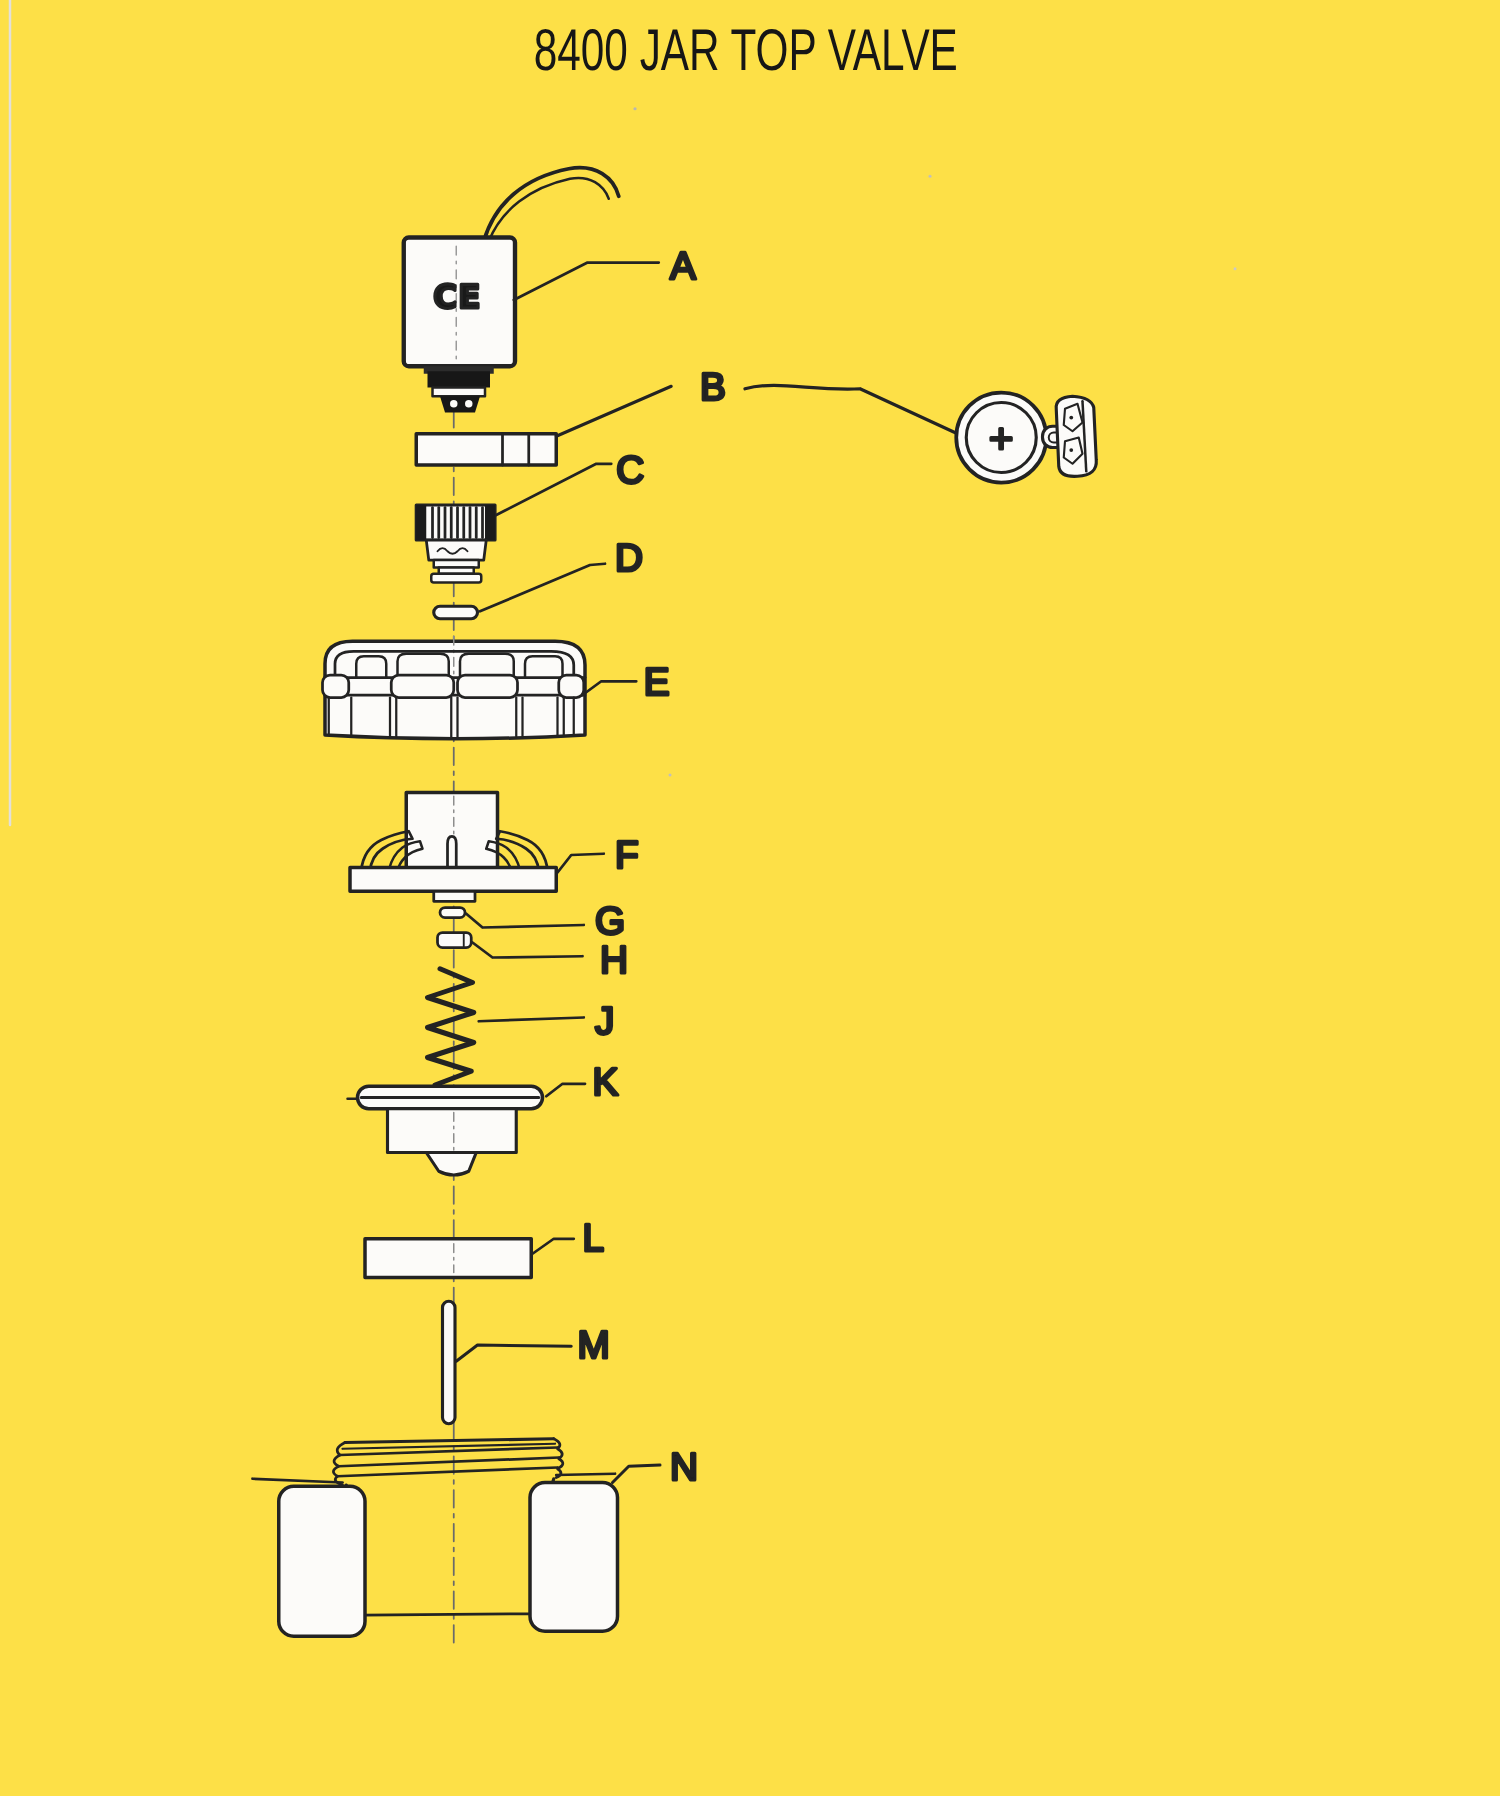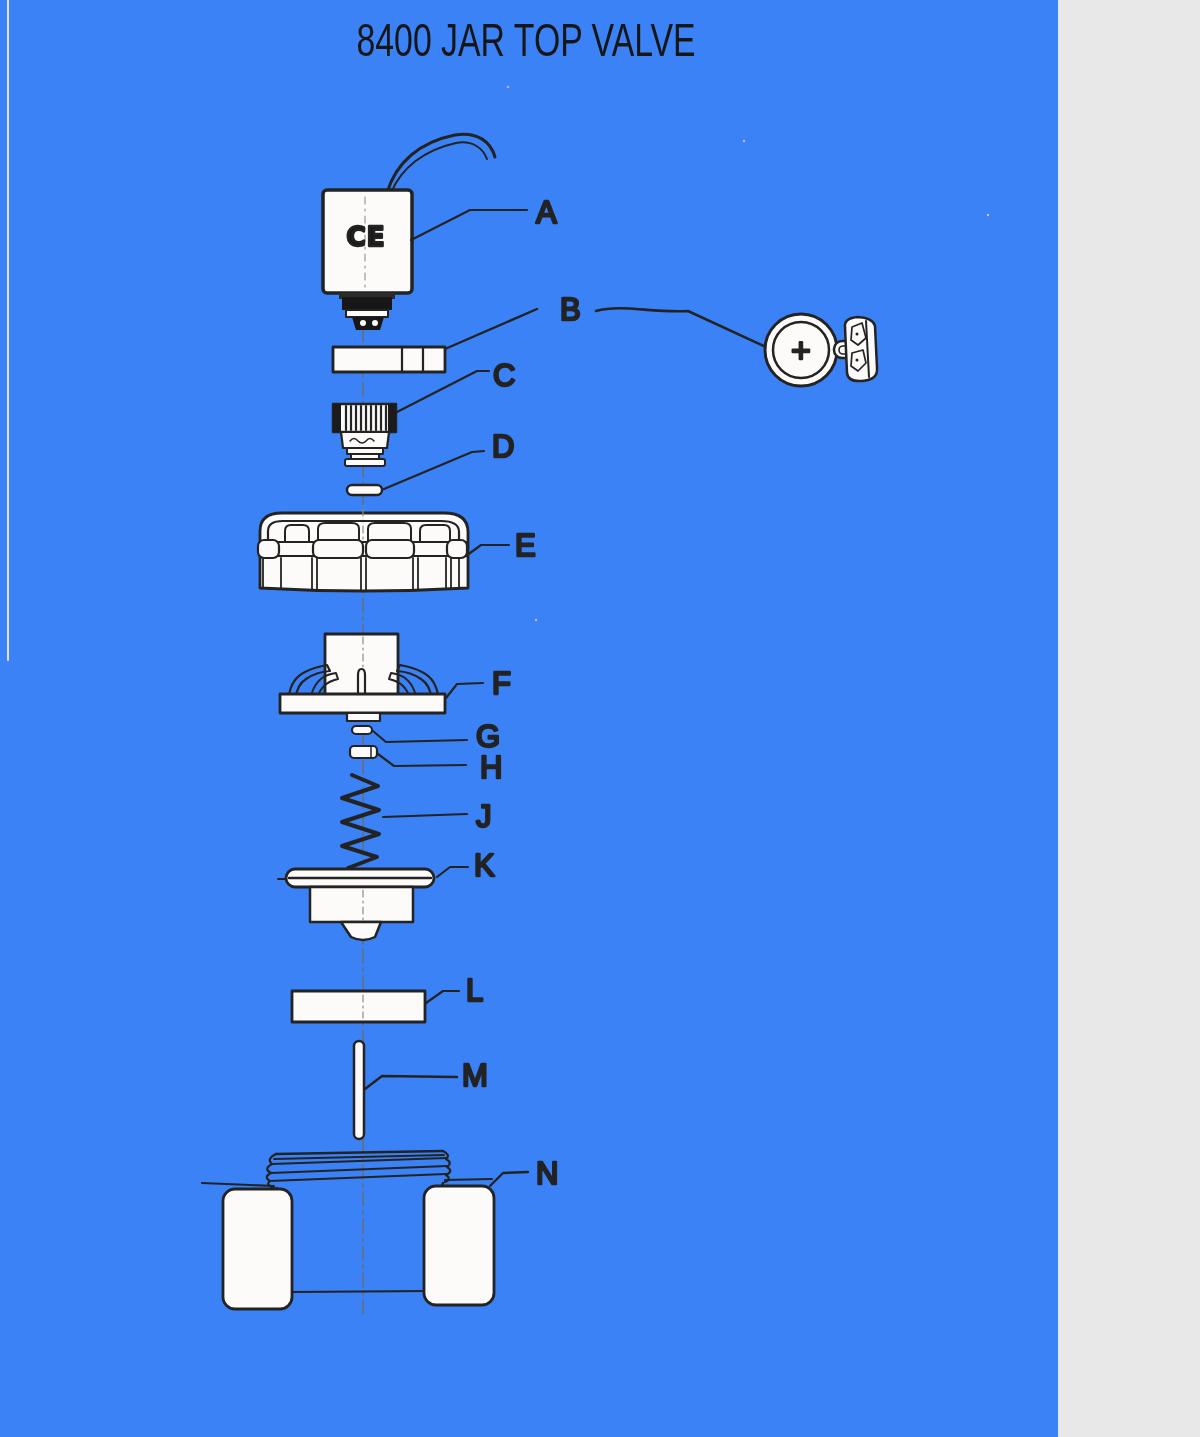--- a/index.html
+++ b/index.html
@@ -1,19 +1,19 @@
 <!DOCTYPE html>
 <html><head>
 <meta charset="utf-8">
 <style>
   html,body{margin:0;padding:0;background:#e8e8e8;}
   .page{
     position:relative;
-    width:1058px;height:1437px;
-    background:#3b82f6;
+    width:1200px;height:1437px;
+    background:#fde047;
     overflow:hidden;
     font-family:"Liberation Sans",sans-serif;
   }
   .title{
     position:absolute;
     top:12px;left:0;right:0;
     text-align:center;
     font-size:47px;
     font-weight:400;
     color:#161616;

